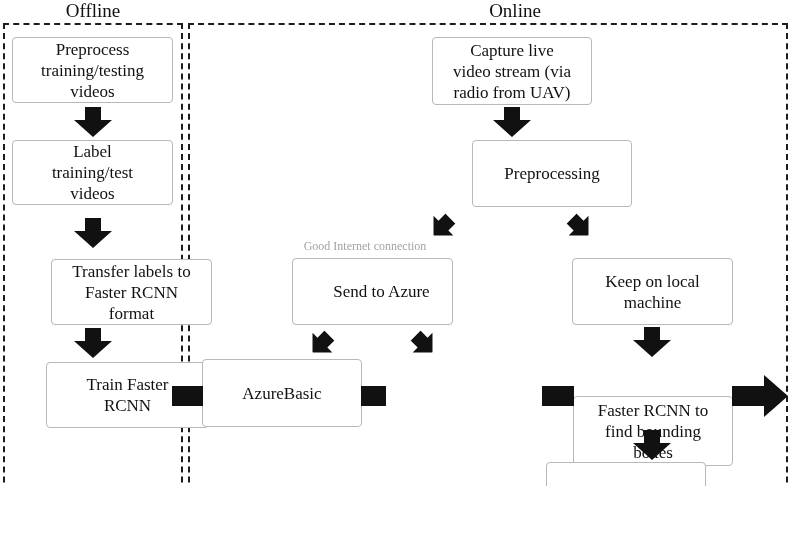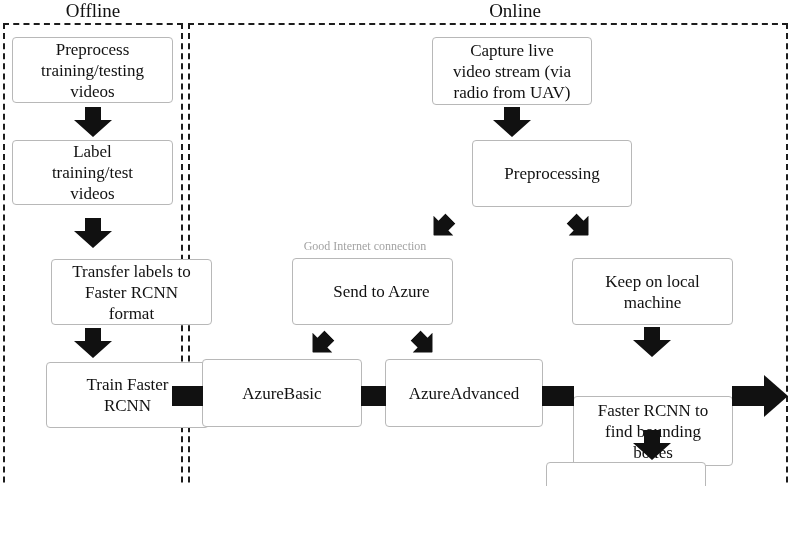--- a/index.html
+++ b/index.html
@@ -100,21 +100,20 @@
 RCNN</div>
 
   <div class="node" style="left:432px;top:37px;width:160px;height:68px;">Capture live
 video stream (via
 radio from UAV)</div>
   <div class="node" style="left:432px;top:140px;width:160px;height:67px;margin-left:40px;">Preprocessing</div>
   <div class="node" style="left:292px;top:258px;width:161px;height:67px;padding-left:22px;">Send to Azure</div>
   <div class="node" style="left:202px;top:359px;width:160px;height:68px;">AzureBasic</div>
   <div class="node" style="left:572px;top:258px;width:161px;height:67px;">Keep on local
 machine</div>
-  <div class="node" style="left:385px;top:359px;width:158px;height:68px;">AzureAdvanced</div>
   <div class="node" style="left:573px;top:358px;width:160px;height:70px;margin-top:38px;">Faster RCNN to
 find bounding
 boxes</div>
   <div class="node" style="left:546px;top:462px;width:160px;height:66px;">Display</div>
 
   <div class="branch-label" style="left:245px;top:236px;width:240px;">Good Internet connection</div>
 
   <div class="arrow" style="left:74px;top:107px;">
     <svg width="38" height="30" viewBox="0 0 38 30">
         <polygon fill="currentColor" points="11,0 27,0 27,13 38,13 19,30 0,13 11,13"></polygon>

